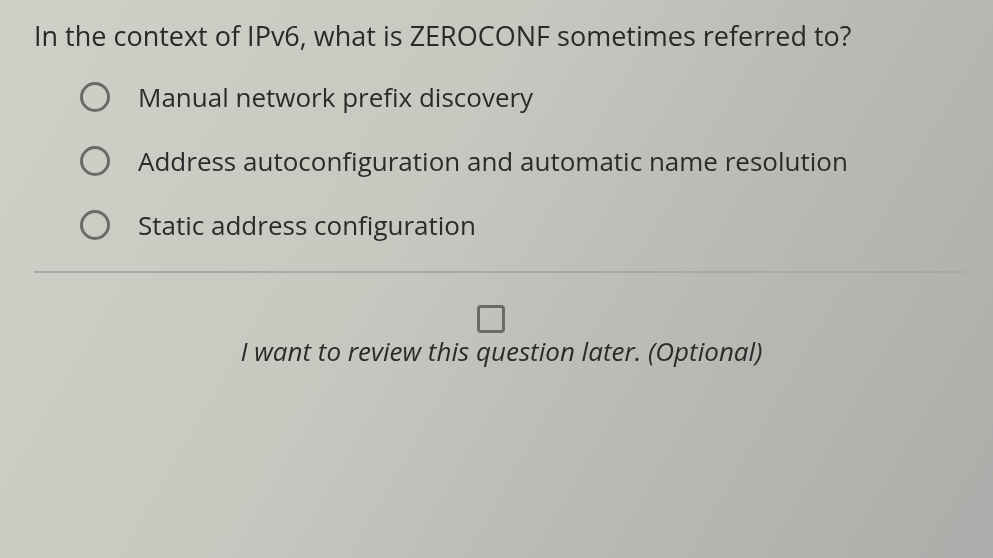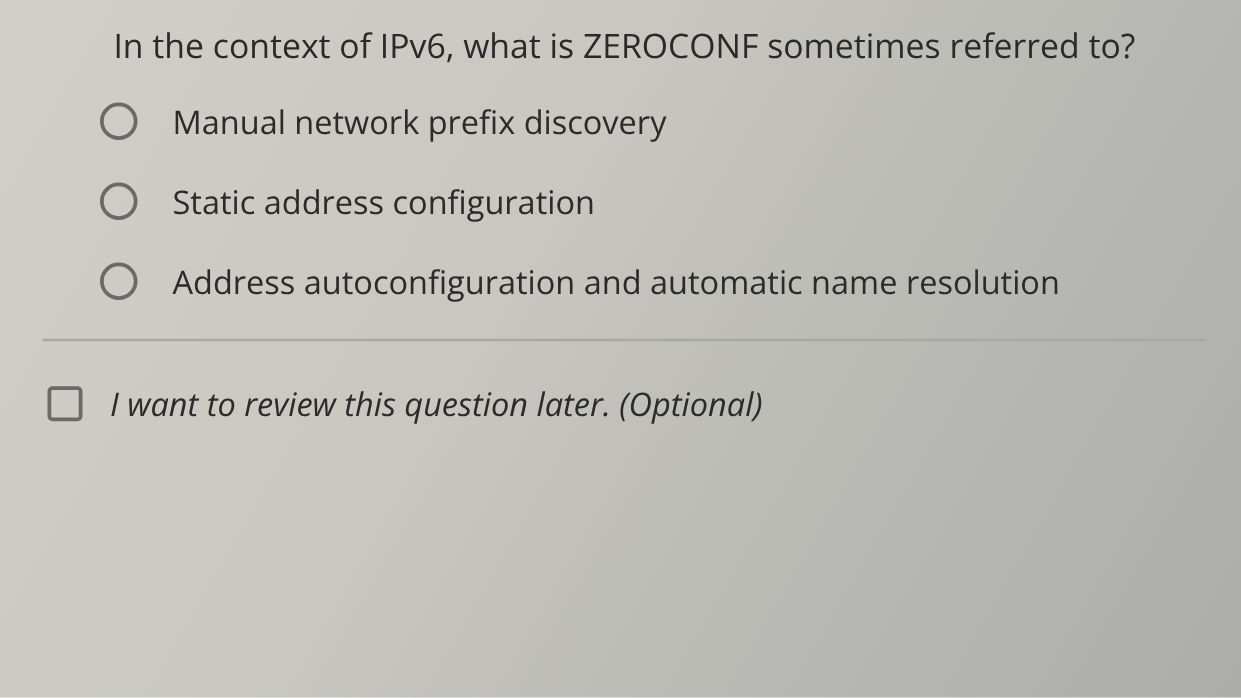--- a/index.html
+++ b/index.html
@@ -12,21 +12,20 @@
   padding: 18px 28px 20px 34px;
   position: relative;
   overflow: hidden;
 }
 .question-text {
   font-size: 27px;
   font-weight: 400;
   color: #2a2a2a;
   margin-bottom: 26px;
   line-height: 1.3;
-  text-align: center;
 }
 .options {
   margin-left: 46px;
 }
 .option-row {
   display: flex;
   align-items: center;
   margin-bottom: 28px;
   cursor: pointer;
 }
@@ -48,20 +47,21 @@
   border: none;
   border-top: 2px solid #a9a9a3;
   margin: 18px 0 32px 0;
   width: 100%;
 }
 .review-row {
   display: flex;
   align-items: center;
   margin-left: 4px;
   cursor: pointer;
+  flex-direction: column;
 }
 .checkbox-outer {
   width: 28px;
   height: 28px;
   border: 3px solid #6a6a68;
   border-radius: 4px;
   flex-shrink: 0;
   margin-right: 22px;
   background: transparent;
 }
@@ -80,26 +80,26 @@
 <div class="options">
 
   <div class="option-row">
     <div class="radio-outer"></div>
     <div class="option-label">Manual network prefix discovery</div>
   </div>
 
 
   <div class="option-row">
     <div class="radio-outer"></div>
-    <div class="option-label">Static address configuration</div>
+    <div class="option-label">Address autoconfiguration and automatic name resolution</div>
   </div>
 
   <div class="option-row">
     <div class="radio-outer"></div>
-    <div class="option-label">Address autoconfiguration and automatic name resolution</div>
+    <div class="option-label">Static address configuration</div>
   </div>
 
 </div>
 
 <hr class="divider">
 
 <div class="review-row">
   <div class="checkbox-outer"></div>
   <div class="review-label">I want to review this question later. (Optional)</div>
 </div>

